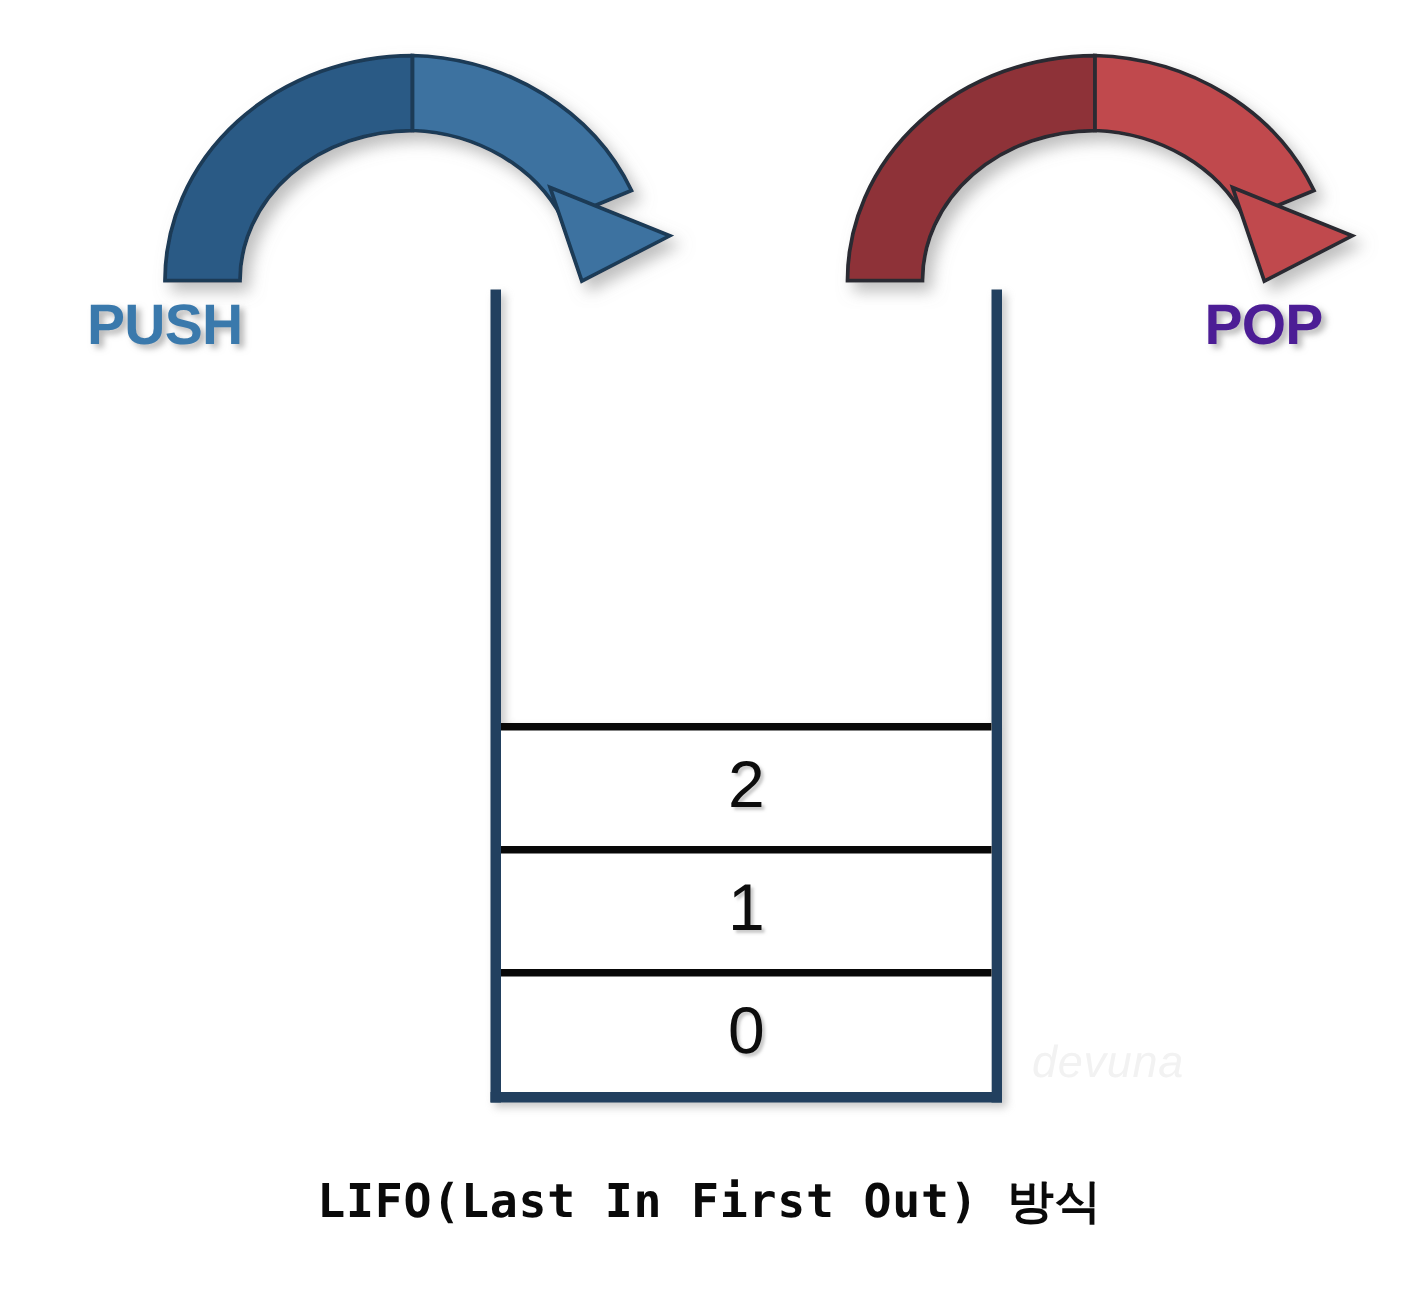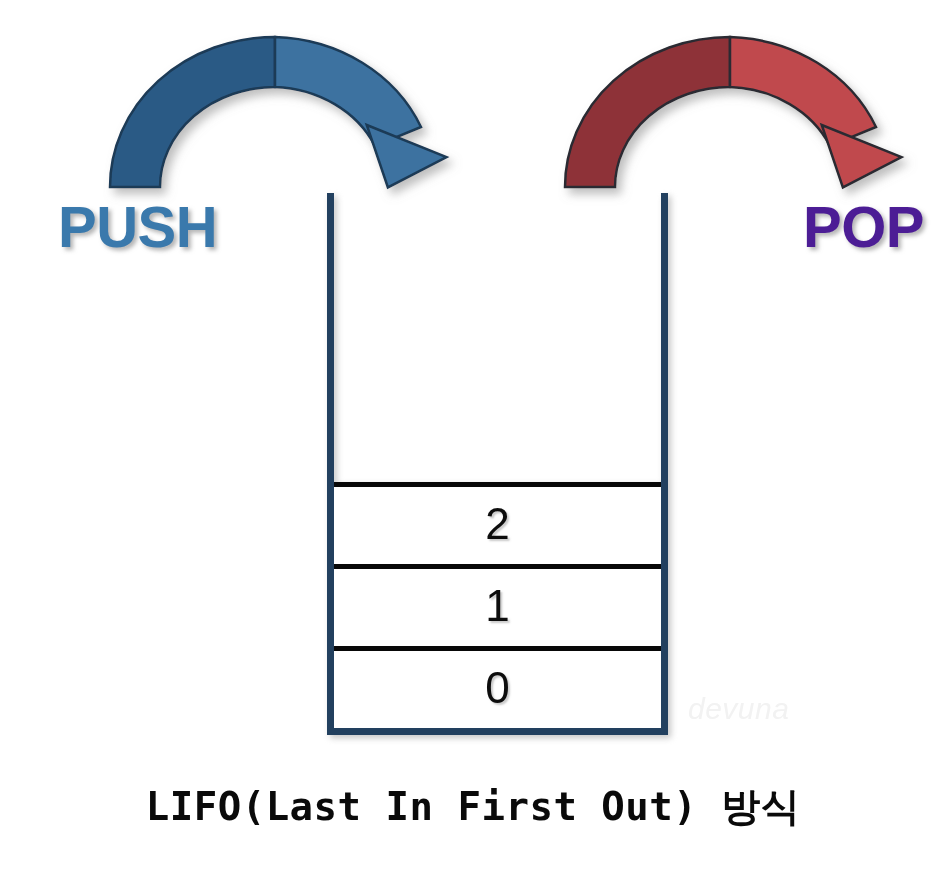--- a/index.html
+++ b/index.html
@@ -32,21 +32,21 @@
     width: 946px;
     height: 870px;
     pointer-events: none;
   }
 
   
   .op-label {
     position: absolute;
     font-family: "Liberation Sans", sans-serif;
     font-weight: bold;
-    font-size: 58px;
+    font-size: 38px;
     letter-spacing: -0.5px;
     line-height: 1;
     white-space: nowrap;
     text-shadow: 3px 3px 4px rgba(120,120,120,0.55);
   }
   #push-label {
     left: 58px;
     top: 198px;
   }
   #pop-label {
@@ -114,21 +114,21 @@
 
   
   #caption {
     position: absolute;
     left: 0;
     right: 0;
     top: 780px;
     text-align: center;
     font-family: "DejaVu Sans Mono", "Liberation Mono", monospace;
     font-weight: bold;
-    font-size: 39px;
+    font-size: 31px;
     color: #0a0a0a;
     letter-spacing: 0.5px;
     white-space: nowrap;
   }
 </style>
 </head>
 <body>
 
 <div id="canvas">
 

